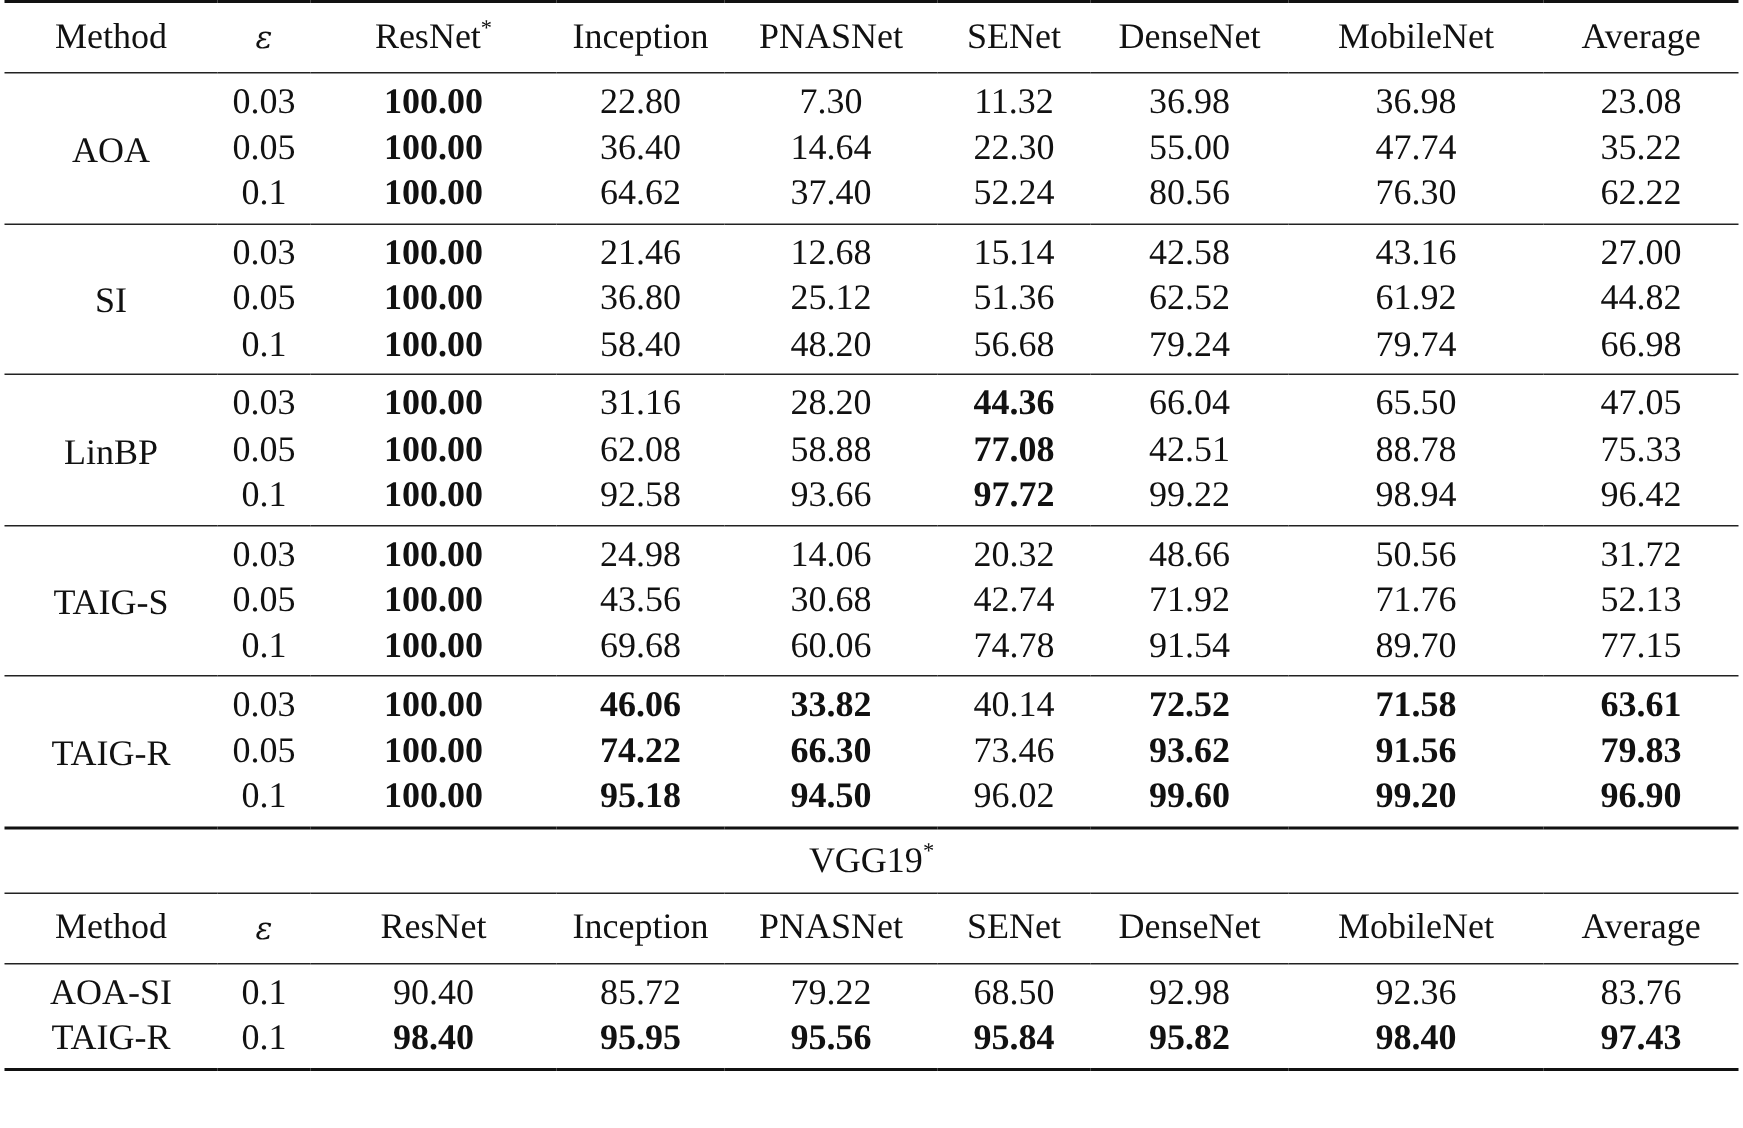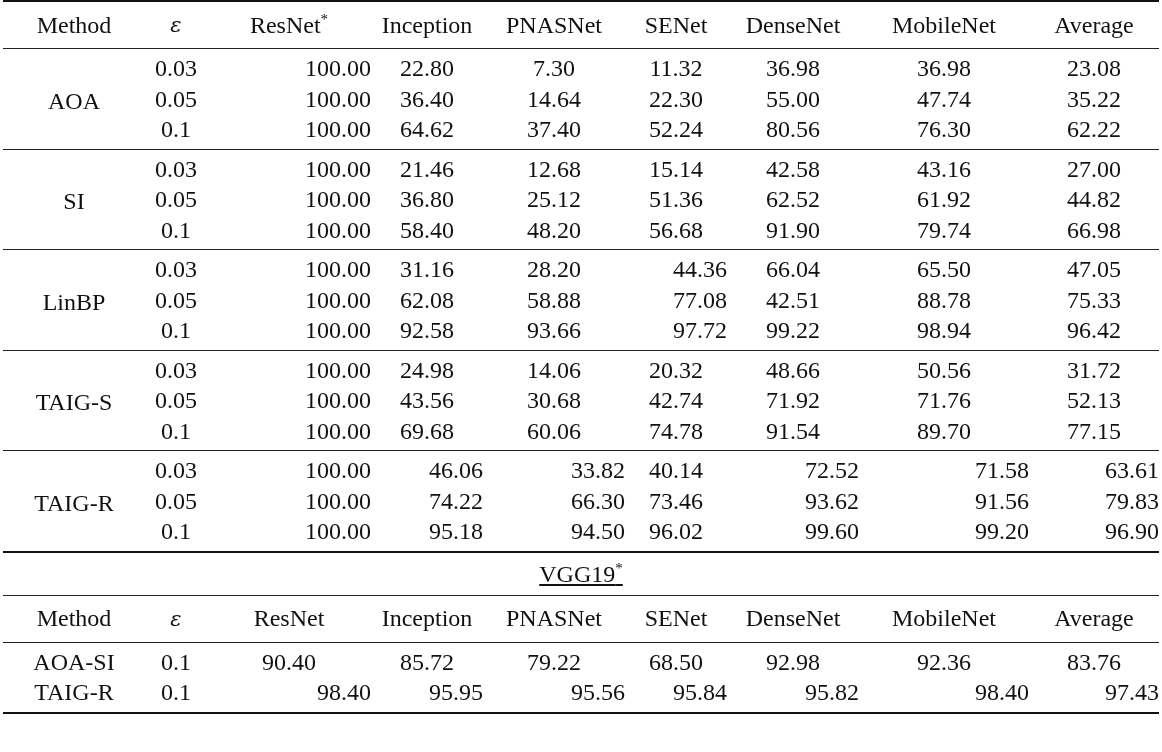--- a/index.html
+++ b/index.html
@@ -7,25 +7,25 @@
   .wrap { position: relative; width: 1162px; height: 752px; }
   table { border-collapse: collapse; width: 1156px; margin-left: 3px; font-size: 24px; }
   td, th { font-weight: normal; text-align: center; padding: 0; white-space: nowrap; }
   .rule-thick-top { border-top: 2.5px solid #111; }
   .rule-thick-bottom { border-bottom: 2.5px solid #111; }
   .rule-thin { border-top: 1.3px solid #222; }
   .hdr th { height: 46px; }
   .row td { height: 30.5px; line-height: 30px; }
   .row.first td { padding-top: 4px; }
   .row.last td { padding-bottom: 4px; }
-  .bold { font-weight: normal; text-align: right; }
+  .bold { font-weight: bold; }
   .eps { font-style: italic; font-family: "DejaVu Serif", serif; font-size: 21px; }
   sup { font-size: 15px; vertical-align: 9px; }
   .method-cell { vertical-align: middle; }
-  .section-title td { height: 42px; text-decoration: underline; }
+  .section-title td { height: 42px; }
   col.c0 { width: 142px; } col.c1 { width: 62px; } col.c2 { width: 164px; }
   col.c3 { width: 112px; } col.c4 { width: 142px; } col.c5 { width: 102px; }
   col.c6 { width: 132px; } col.c7 { width: 170px; } col.c8 { width: 130px; }
 </style>
 </head>
 <body>
 
 <div class="wrap">
   <table>
     <colgroup>
@@ -104,21 +104,21 @@
           <td>62.52</td>
           <td>61.92</td>
           <td>44.82</td>
         </tr>
         <tr class="row last">
           <td>0.1</td>
           <td class="bold">100.00</td>
           <td>58.40</td>
           <td>48.20</td>
           <td>56.68</td>
-          <td>91.90</td>
+          <td>79.24</td>
           <td>79.74</td>
           <td>66.98</td>
         </tr>
         <tr class="row first rule-thin">
           <td rowspan="3" class="method-cell">LinBP</td>
           <td>0.03</td>
           <td class="bold">100.00</td>
           <td>31.16</td>
           <td>28.20</td>
           <td class="bold">44.36</td>

